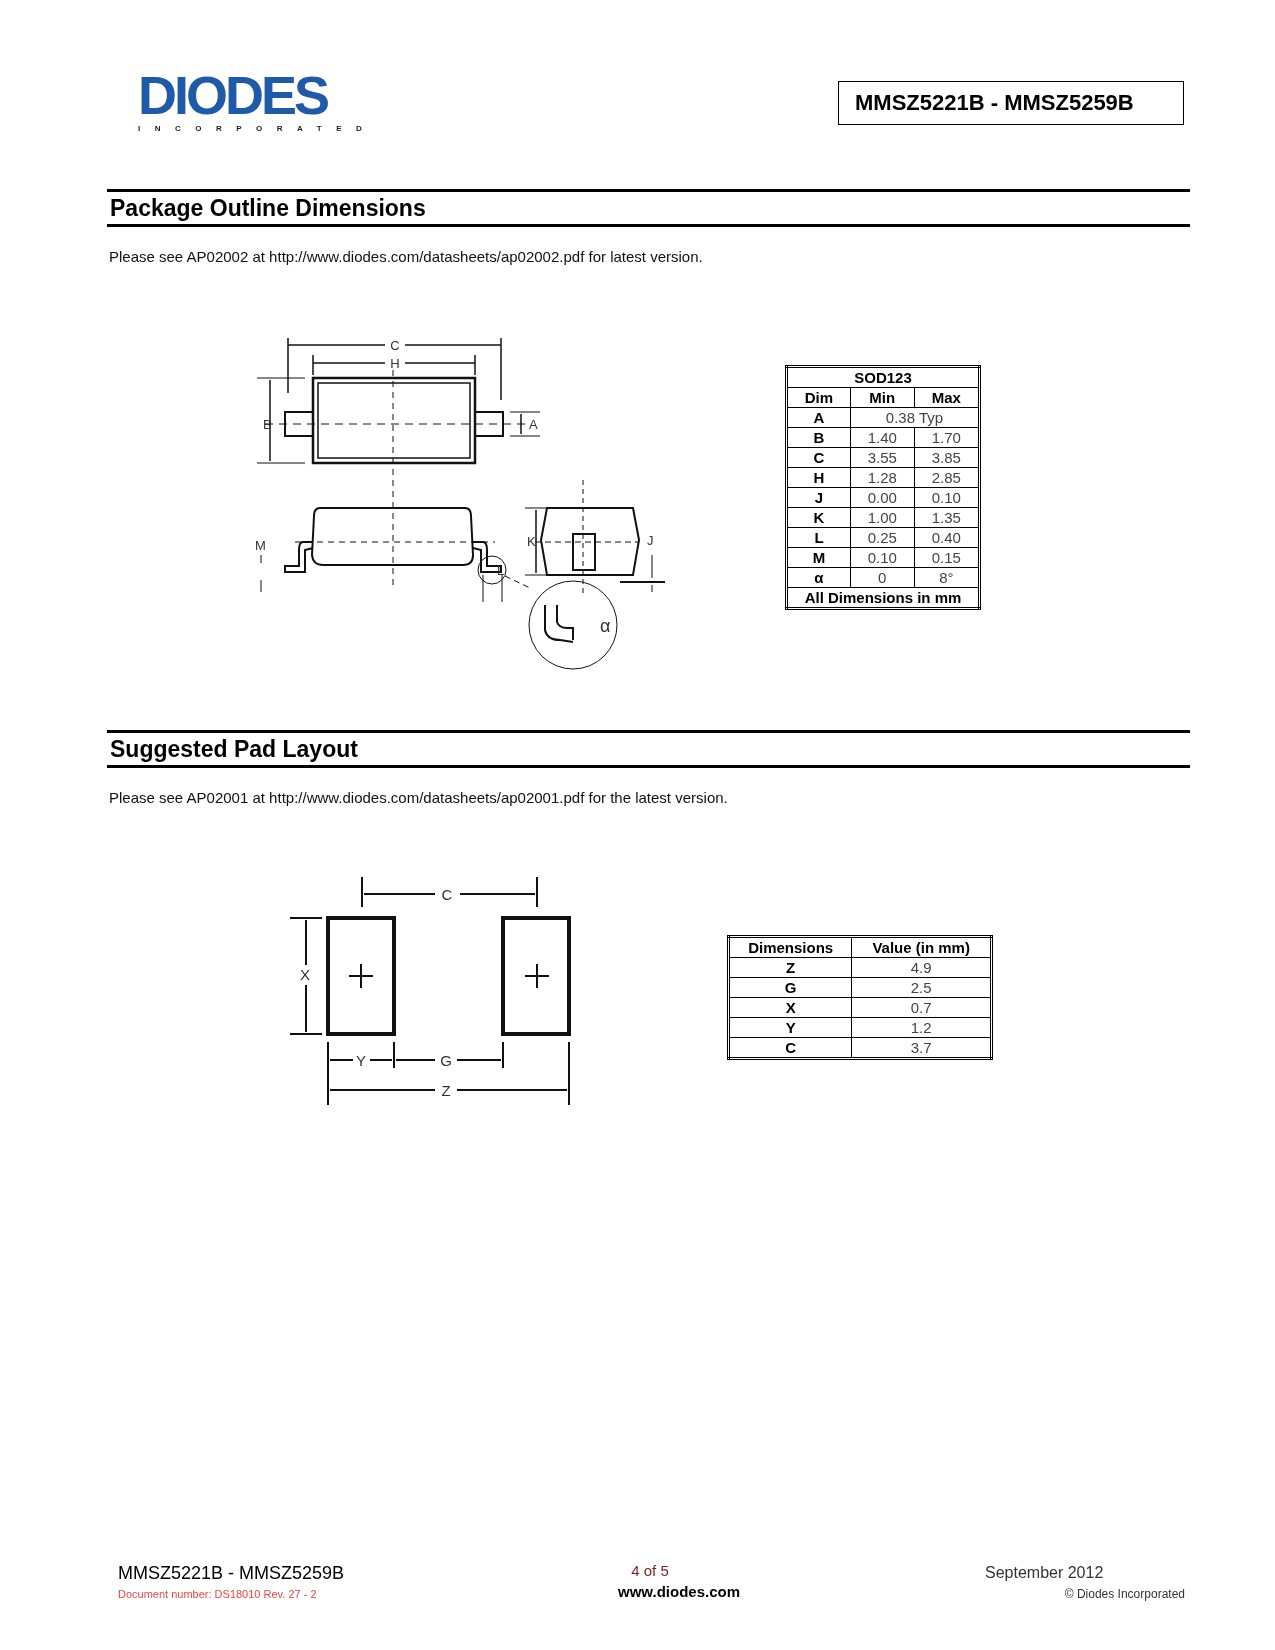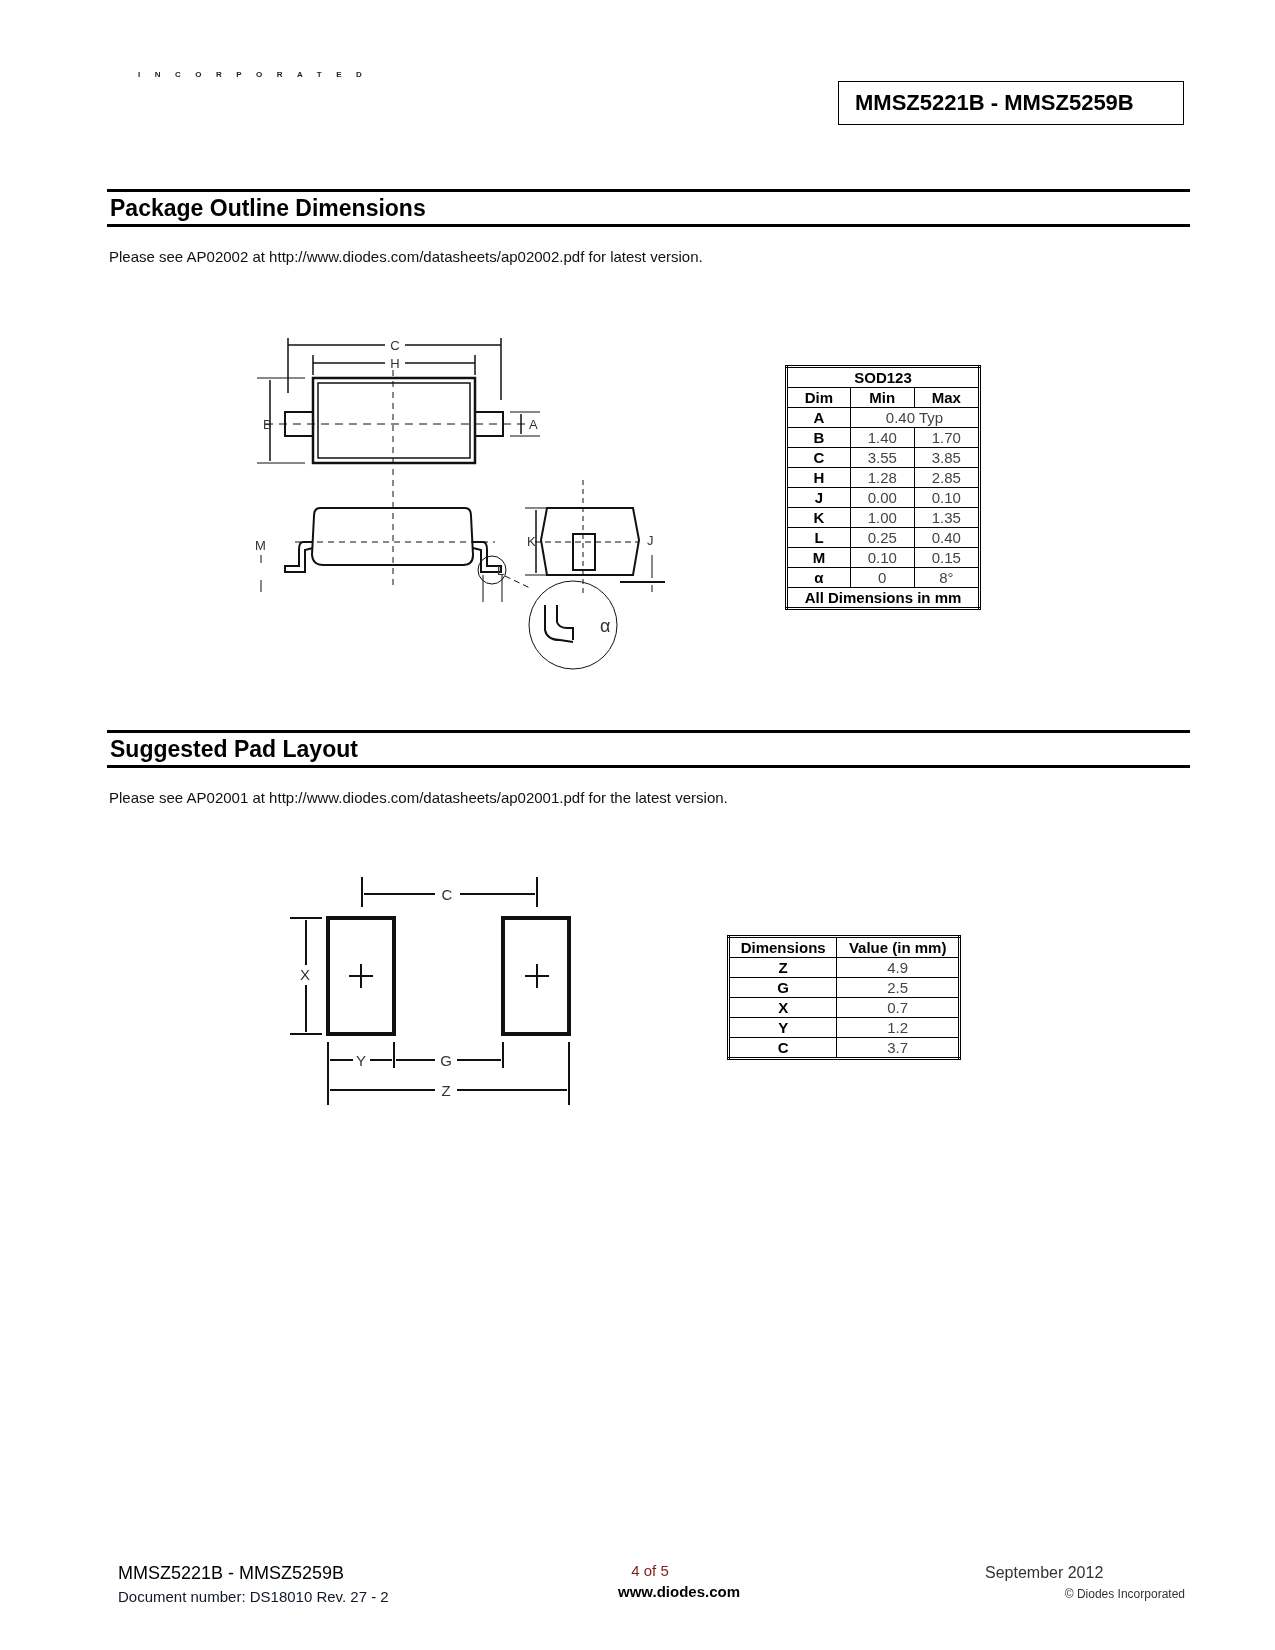--- a/index.html
+++ b/index.html
@@ -14,20 +14,21 @@
   table.dt{border-collapse:collapse;border:3px double #000;font-size:15px;}
   table.dt td{border:1px solid #000;text-align:center;padding:0 4px;height:19px;line-height:19px;}
   table.dt td.b{font-weight:bold;}
   table.dt td.l{color:#444;}
   .foot{font-size:18px;}
 </style>
 </head>
 <body>
 
 <div class="abs" style="left:138px;top:68px;">
+  <div class="logo-text">DIODES</div>
   <div class="logo-sub" style="margin-top:2px;">INCORPORATED</div>
 </div>
 <div class="abs part-box" style="left:838px;top:81px;width:312px;">
   <span>MMSZ5221B - MMSZ5259B</span>
 </div>
 
 <div class="abs rule" style="left:107px;top:189px;width:1083px;"></div>
 <div class="abs sec-title" style="left:110px;top:195px;">Package Outline Dimensions</div>
 <div class="abs rule" style="left:107px;top:224px;width:1083px;"></div>
 <div class="abs note" style="left:109px;top:248px;">Please see AP02002 at http://www.diodes.com/datasheets/ap02002.pdf for latest version.</div>
@@ -100,21 +101,21 @@
       <tr>
         <td class="b" colspan="3">SOD123</td>
       </tr>
   <tr>
     <td class="b">Dim</td>
     <td class="b">Min</td>
     <td class="b">Max</td>
   </tr>
   <tr>
         <td class="b">A</td>
-        <td class="l" colspan="2">0.40 Typ</td>
+        <td class="l" colspan="2">0.38 Typ</td>
       </tr>
   <tr>
         <td class="b">B</td>
         <td class="l">1.40</td>
         <td class="l">1.70</td>
       </tr>
   <tr>
         <td class="b">C</td>
         <td class="l">3.55</td>
         <td class="l">3.85</td>
@@ -185,21 +186,21 @@
     <line x1="85" y1="190" x2="107" y2="190" stroke-width="2"></line>
   <text x="76" y="196" fill="#333" stroke="none" text-anchor="middle">Y</text>
   <line x1="111" y1="190" x2="150" y2="190" stroke-width="2"></line>
     <line x1="172" y1="190" x2="216" y2="190" stroke-width="2"></line>
   <text x="161" y="196" fill="#333" stroke="none" text-anchor="middle">G</text>
   <line x1="45" y1="220" x2="150" y2="220" stroke-width="2"></line>
     <line x1="172" y1="220" x2="282" y2="220" stroke-width="2"></line>
   <text x="161" y="226" fill="#333" stroke="none" text-anchor="middle">Z</text>
 </svg>
 
-<table class="dt abs" style="left:727px;top:935px;width:234px;">
+<table class="dt abs" style="left:727px;top:935px;width:266px;">
   <tbody>
       <tr>
     <td class="b">Dimensions</td>
     <td class="b">Value (in mm)</td>
   </tr>
   <tr>
         <td class="b">Z</td>
         <td class="l">4.9</td>
       </tr>
   <tr>
@@ -215,17 +216,17 @@
         <td class="l">1.2</td>
       </tr>
   <tr>
         <td class="b">C</td>
         <td class="l">3.7</td>
       </tr>
 </tbody>
   </table>
 
 <div class="abs foot" style="left:118px;top:1563px;">MMSZ5221B - MMSZ5259B</div>
-<div class="abs" style="left:118px;top:1588px;font-size:15px;color:#0f172a;">Document number: DS18010 Rev. 27 - 2</div>
+<div class="abs" style="left:118px;top:1588px;font-size:11px;color:#ef4444;">Document number: DS18010 Rev. 27 - 2</div>
 <div class="abs" style="left:560px;top:1562px;width:180px;text-align:center;font-size:15px;color:#7f1d1d;">4 of 5</div>
 <div class="abs" style="left:560px;top:1583px;width:180px;text-align:right;font-size:15px;font-weight:bold;">www.diodes.com</div>
 <div class="abs" style="left:985px;top:1564px;width:200px;font-size:16px;color:#333;">September 2012</div>
 <div class="abs" style="left:985px;top:1587px;width:200px;text-align:right;font-size:12px;color:#333;">© Diodes Incorporated</div>
 
 </body></html>

